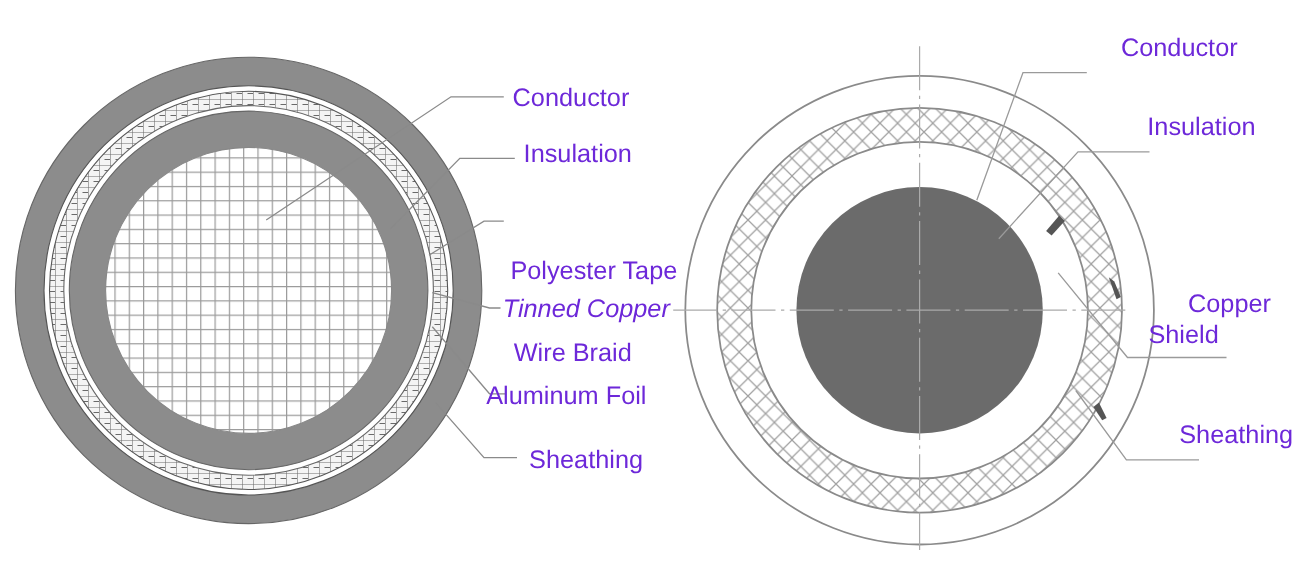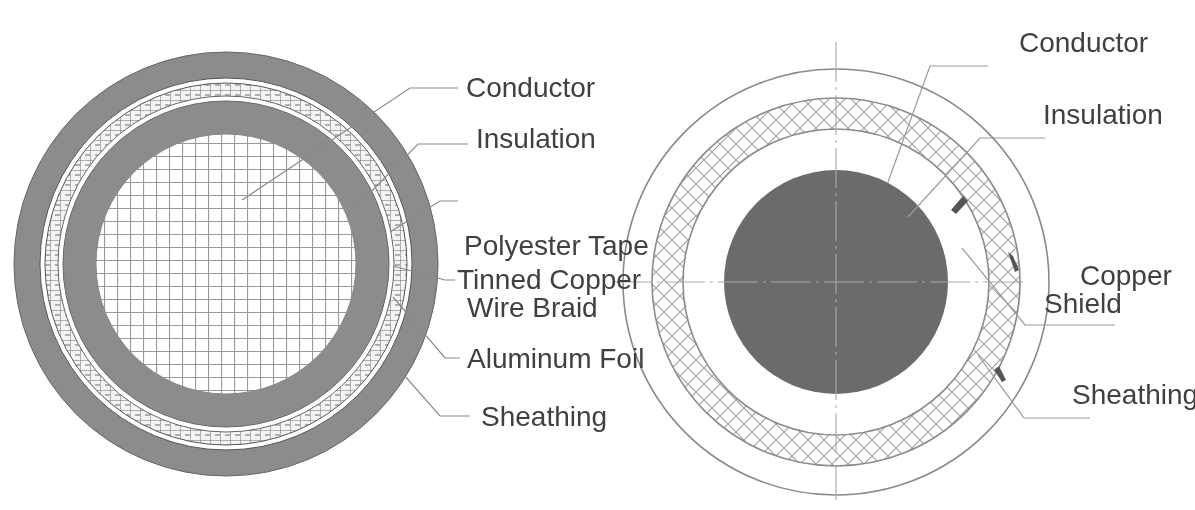--- a/index.html
+++ b/index.html
@@ -1,18 +1,18 @@
 <!DOCTYPE html>
 <html><head>
 <meta charset="utf-8">
 <style>
   html, body { margin:0; padding:0; background:#ffffff; }
   body { width:1195px; height:510px; overflow:hidden; position:relative; font-family:"Liberation Sans", sans-serif; }
   svg { position:absolute; left:0; top:0; }
-  .lbl { position:absolute; font-size:28px; color:#404040; white-space:nowrap; line-height:24px; }
+  .lbl { position:absolute; font-size:23px; color:#6d28d9; white-space:nowrap; line-height:24px; }
 </style>
 </head>
 <body>
 
 <svg width="1195" height="510" viewBox="0 0 1195 510">
   <defs>
     <pattern id="grid" x="0" y="0" width="13" height="13" patternUnits="userSpaceOnUse">
       <rect width="13" height="13" fill="#ffffff"></rect>
       <path d="M0 0.5 H13 M0.5 0 V13" stroke="#9a9a9a" stroke-width="1.2"></path>
     </pattern>
@@ -66,22 +66,22 @@
       <polygon points="963,196 968,201 956,214 951,210"></polygon>
       <polygon points="1008,252 1013,256 1019,270 1015,272"></polygon>
       <polygon points="994,370 999,366 1006,380 1002,382"></polygon>
     </g>
   </g>
 </svg>
 
 <div class="lbl" style="left:466px; top:76px;">Conductor</div>
 <div class="lbl" style="left:476px; top:127px;">Insulation</div>
 <div class="lbl" style="left:464px; top:190px;margin-top:44px;">Polyester Tape</div>
-<div class="lbl" style="left:457px; top:268px;">Tinned Copper</div>
-<div class="lbl" style="left:467px; top:296px;">Wire Braid</div>
-<div class="lbl" style="left:467px; top:347px;">Aluminum Foil</div>
+<div class="lbl" style="left:457px; top:268px;font-style:italic;">Tinned Copper</div>
+<div class="lbl" style="left:467px; top:308px;">Wire Braid</div>
+<div class="lbl" style="left:442px; top:347px;">Aluminum Foil</div>
 <div class="lbl" style="left:481px; top:405px;">Sheathing</div>
 
 <div class="lbl" style="left:1019px; top:31px;">Conductor</div>
 <div class="lbl" style="left:1043px; top:103px;">Insulation</div>
 <div class="lbl" style="left:1080px; top:264px;">Copper</div>
 <div class="lbl" style="left:1044px; top:292px;">Shield</div>
 <div class="lbl" style="left:1072px; top:383px;">Sheathing</div>
 
 </body></html>

